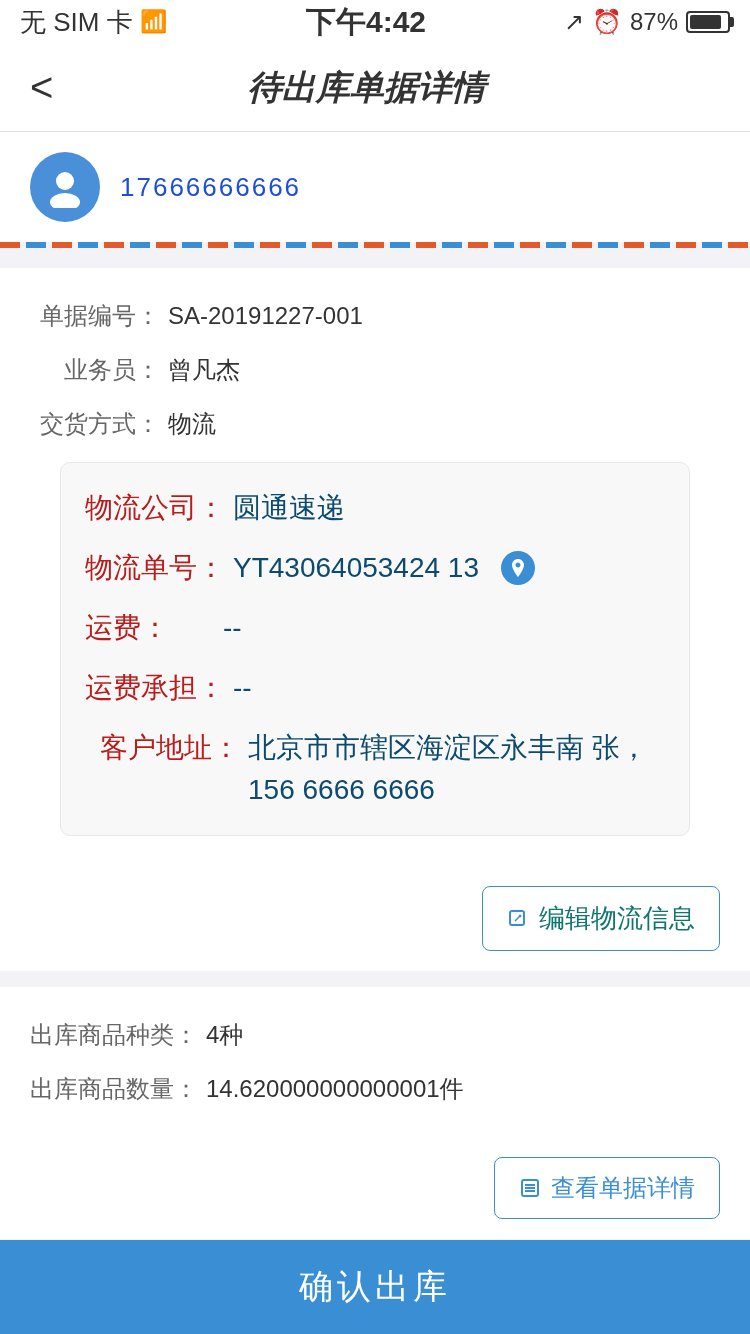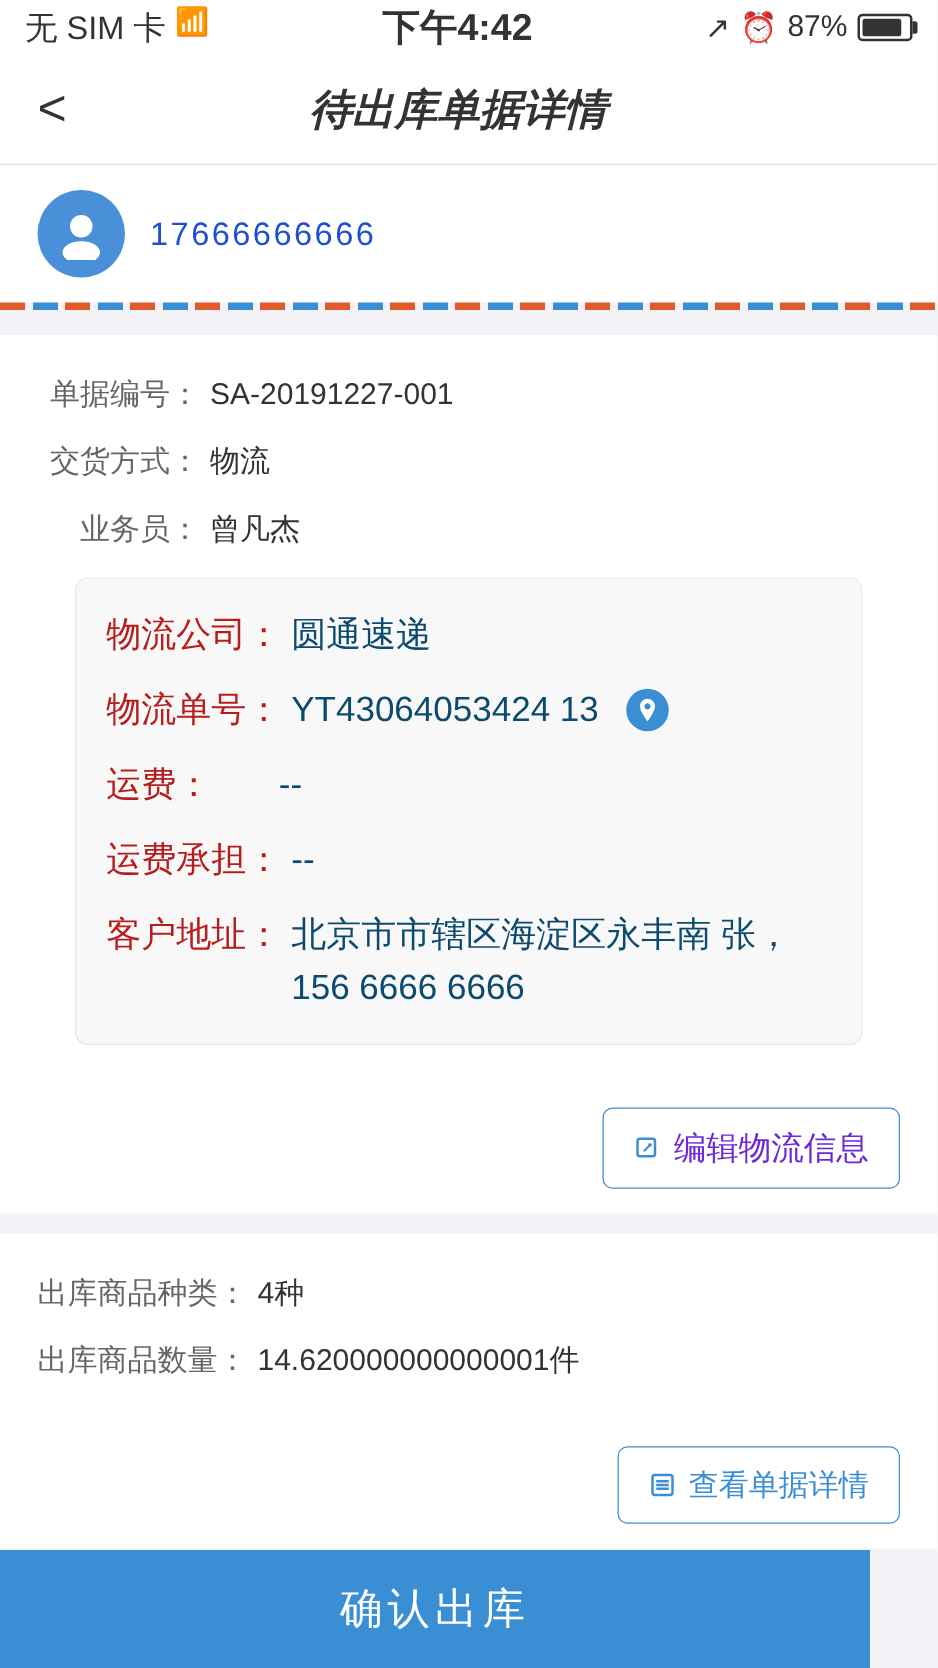--- a/index.html
+++ b/index.html
@@ -17,21 +17,21 @@
     .status-bar {
       height: 44px;
       background: #fff;
       display: flex;
       align-items: center;
       justify-content: space-between;
       padding: 0 20px;
       font-size: 26px;
       font-weight: 500;
     }
-    .status-left { display: flex; gap: 8px; }
+    .status-left { display: flex; align-items: center; gap: 8px; }
     .status-center { font-size: 30px; font-weight: 600; }
     .status-right { display: flex; align-items: center; gap: 8px; font-size: 24px; }
     .battery {
       width: 44px; height: 22px;
       border: 2px solid #333;
       border-radius: 4px;
       position: relative;
       display: flex;
       align-items: center;
       padding: 2px;
@@ -151,21 +151,21 @@
       margin: 20px 30px 0;
       padding: 24px 24px;
     }
     .logistics-row {
       display: flex;
       align-items: flex-start;
       margin-bottom: 18px;
       font-size: 28px;
       line-height: 1.5;
     }
-    .logistics-row:last-child { margin-bottom: 0; }
+    .logistics-row:last-child { margin-bottom: 0; margin-left: 15px; }
     .logistics-label {
       color: #b91c1c;
       min-width: 130px;
       text-align: left;
       flex-shrink: 0;
     }
     .logistics-value {
       color: #0c4a6e;
       flex: 1;
       margin-left: 8px;
@@ -190,21 +190,21 @@
     .edit-button-row {
       background: #fff;
       padding: 20px 30px;
       display: flex;
       justify-content: flex-end;
     }
     .edit-button {
       border: 1px solid #3a8fd4;
       border-radius: 8px;
       padding: 14px 24px;
-      color: #6d28d9;
+      color: #0f766e;
       font-size: 26px;
       display: flex;
       align-items: center;
       gap: 10px;
       cursor: pointer;
       background: #fff;
     }
 
     
     .section-divider {
@@ -244,21 +244,21 @@
       flex: 1;
       background: #f2f2f7;
       min-height: 200px;
     }
 
     
     .confirm-btn-wrap {
       position: fixed;
       bottom: 0;
       left: 0;
-      width: 696px;
+      width: 750px;
       background: #3a8fd4;
       padding: 24px 0;
       text-align: center;
       cursor: pointer;
     }
     .confirm-btn-text {
       color: #fff;
       font-size: 34px;
       font-weight: 500;
       letter-spacing: 4px;
@@ -301,26 +301,26 @@
 </div>
 
 <div class="dashed-divider"></div>
 
 <div class="info-section">
   <div class="info-row">
     <span class="info-label">单据编号：</span>
     <span class="info-value">SA-20191227-001</span>
   </div>
   <div class="info-row">
+    <span class="info-label">业务员：</span>
+    <span class="info-value">曾凡杰</span>
+  </div>
+  <div class="info-row">
     <span class="info-label">交货方式：</span>
     <span class="info-value">物流</span>
-  </div>
-  <div class="info-row">
-    <span class="info-label">业务员：</span>
-    <span class="info-value">曾凡杰</span>
   </div>
 
   <div class="logistics-card">
     <div class="logistics-row">
       <span class="logistics-label">物流公司：</span>
       <span class="logistics-value">圆通速递</span>
     </div>
     <div class="logistics-row">
       <span class="logistics-label">物流单号：</span>
       <span class="logistics-value with-icon">

